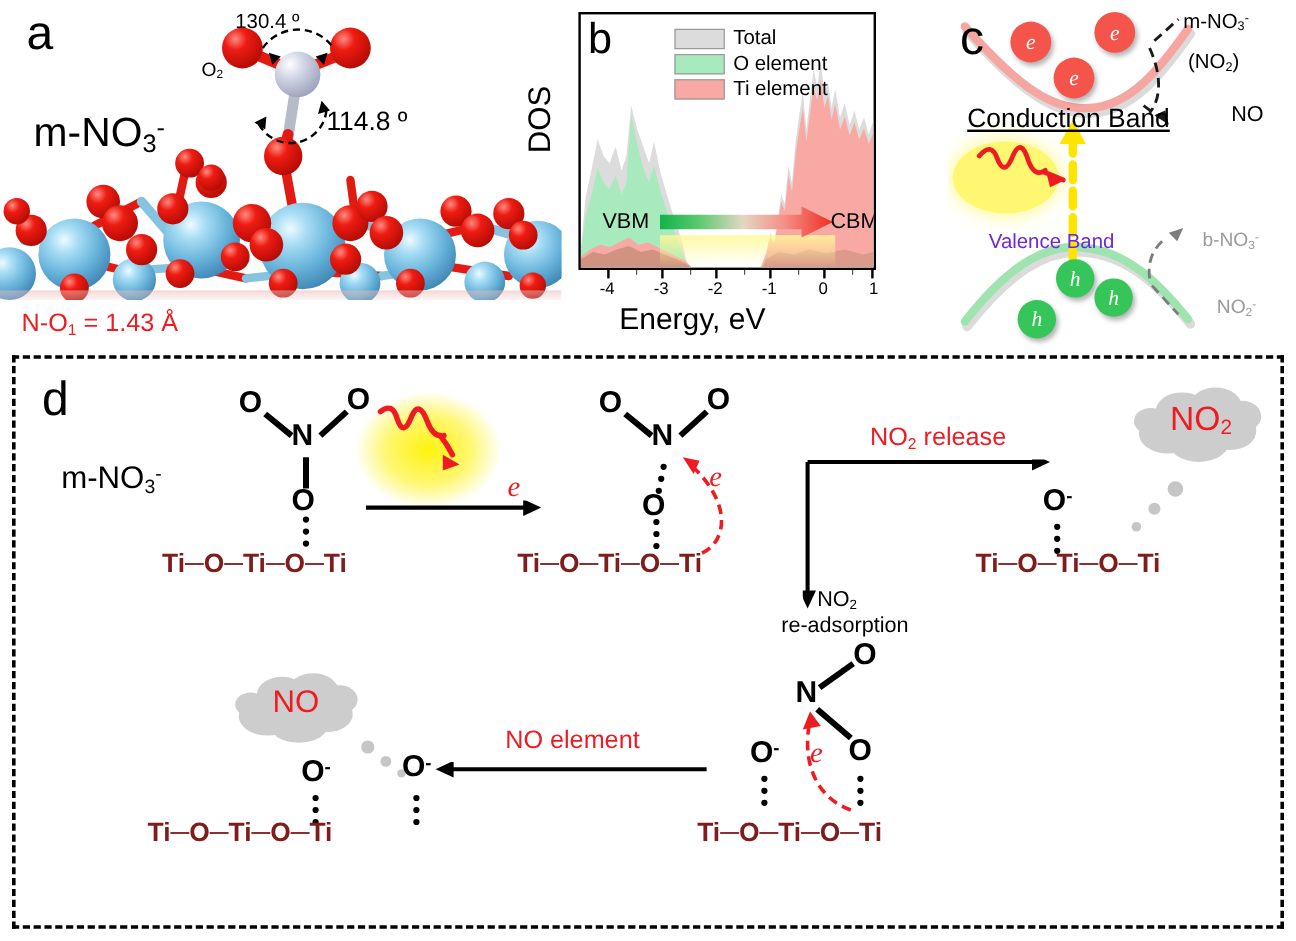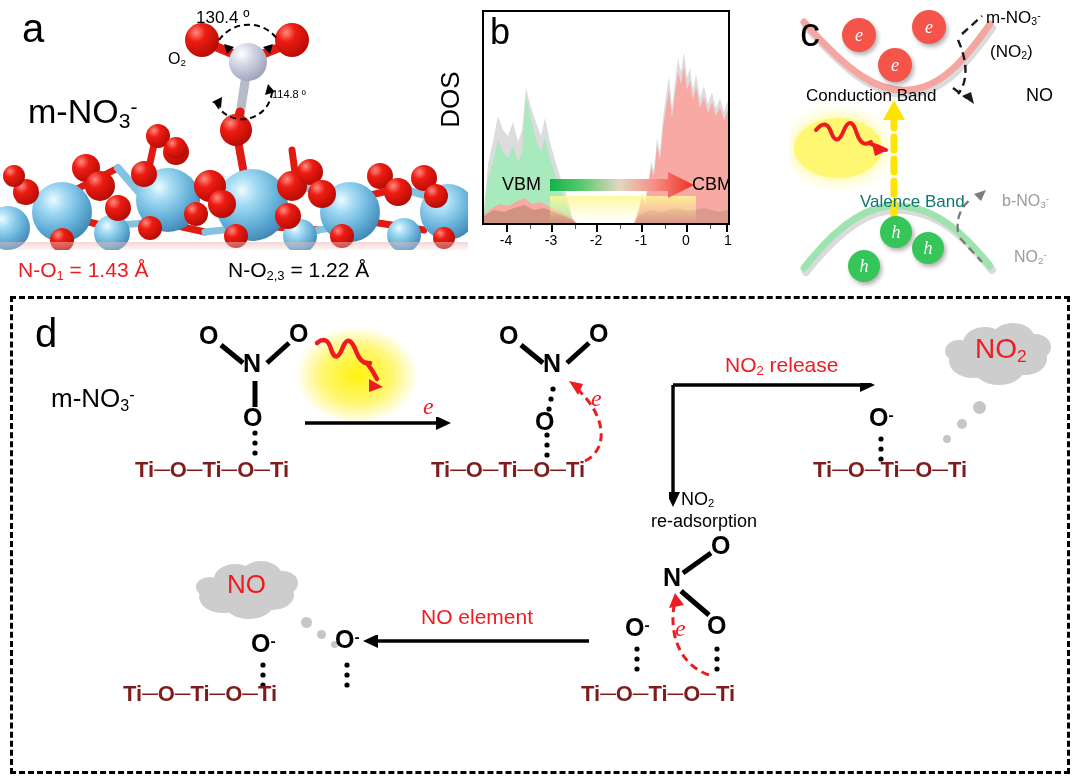--- a/index.html
+++ b/index.html
@@ -26,21 +26,21 @@
   sup { font-size: 0.62em; vertical-align: 0.42em; }
 
   
   #panel-a { left: 0; top: 0; width: 468px; height: 290px; }
   #a-letter { left: 22px; top: 8px; }
   #a-mno3 {
     left: 28px; top: 92px;
     font-size: 34px; color: #000; white-space: nowrap;
   }
   #a-angle1 { left: 196px; top: 8px; font-size: 17px; color:#000; }
-  #a-angle2 { left: 272px; top: 88px; font-size: 11px; color:#000; }
+  #a-angle2 { left: 272px; top: 88px; font-size: 22px; color:#000; }
   #a-o2 { left: 168px; top: 50px; font-size: 16px; color:#000; }
   #a-o3 { left: 282px; top: 38px; font-size: 16px; color:#000; }
   #a-o1 { left: 230px; top: 113px; font-size: 16px; color:#000; }
   #a-dist-red {
     left: 18px; top: 258px; font-size: 21px; color: #ee1c22; white-space: nowrap;
   }
   #a-dist-black {
     left: 228px; top: 258px; font-size: 21px; color: #000; white-space: nowrap;
   }
 
@@ -91,27 +91,27 @@
     position: absolute; border-radius: 50%;
     display: flex; align-items: center; justify-content: center;
     color: #fff; font-size: 18px; font-style: italic;
     font-family: "Liberation Serif", serif;
     box-shadow: 2px 3px 4px rgba(0,0,0,0.30);
     z-index: 4;
   }
   .c-e { background: #f4544a; }
   .c-h { background: #36c558; }
   #c-cb-label {
-    position: absolute; left: 16px; top: 86px; font-size: 17px; color: #000; z-index: 5;
+    position: absolute; left: 16px; top: 86px; font-size: 22px; color: #000; z-index: 5;
     white-space: nowrap;
+    text-decoration: underline;
   }
   #c-vb-label {
-    position: absolute; left: 34px; top: 192px; font-size: 17px; color: #0f766e; z-index: 5;
+    position: absolute; left: 34px; top: 192px; font-size: 17px; color: #6d28d9; z-index: 5;
     white-space: nowrap;
-    margin-left: 36px;
   }
   #c-mno3 { position: absolute; left: 196px; top: 8px; font-size: 17px; color: #000; z-index:5;}
   #c-no2p { position: absolute; left: 200px; top: 42px; font-size: 17px; color: #000; z-index:5;}
   #c-no   { position: absolute; left: 236px; top: 85px; font-size: 18px; color: #000; z-index:5;}
   #c-bno3 { position: absolute; left: 212px; top: 192px; font-size: 16px; color: #9b9b9b; z-index:5;}
   #c-no2m { position: absolute; left: 224px; top: 248px; font-size: 16px; color: #9b9b9b; z-index:5;}
 
   
   #panel-d {
     left: 10px; top: 296px; width: 1060px; height: 478px;
@@ -277,23 +277,20 @@
       <path d="M 224 44 l 3 10 l 7 -7 z" fill="#000"></path>
       <path d="M 273 44 l -3 10 l -7 -7 z" fill="#000"></path>
       <path d="M 272 92 A 30 30 0 0 1 215 102" fill="none" stroke="#000" stroke-width="2" stroke-dasharray="6 4"></path>
       <path d="M 268 84 l 7 8 l -10 3 z" fill="#000"></path>
       <path d="M 222 97 l -10 5 l 9 6 z" fill="#000"></path>
     </svg>
 
     <div class="abs" id="a-dist-red">
       <span>N-O</span><sub>1</sub><span> = 1.43 Å</span>
     </div>
-    <div class="abs" id="a-dist-black">
-      <span>N-O</span><sub>2,3</sub><span> = 1.22 Å</span>
-    </div>
   </div>
 
   <div class="abs" id="panel-b">
 
     <div id="b-dos-label">DOS</div>
 
     <div id="b-plotbox">
 
       <div class="abs panel-letter" id="b-letter" style="left:6px;top:2px;font-size:36px;">b</div>
 
@@ -321,20 +318,34 @@
         </defs>
         <path d="M0,7 L118,7 L118,0 L144,13 L118,26 L118,19 L0,19 Z" fill="url(#gapgrad)"></path>
       </svg>
 
       <div class="abs" style="left:66px;top:184px;width:146px;height:26px;
                   background:linear-gradient(180deg,rgba(255,248,150,0.85),rgba(255,255,255,0));"></div>
 
       <div id="b-vbm">VBM</div>
       <div id="b-cbm">CBM</div>
 
+      <div class="b-legend">
+        <div class="b-legend-row">
+          <span class="b-legend-swatch" style="background:#dcdcdc;"></span>
+          <span class="b-legend-text">Total</span>
+        </div>
+        <div class="b-legend-row">
+          <span class="b-legend-swatch" style="background:#a8e9bd;"></span>
+          <span class="b-legend-text">O element</span>
+        </div>
+        <div class="b-legend-row">
+          <span class="b-legend-swatch" style="background:#f8a9a4;"></span>
+          <span class="b-legend-text">Ti element</span>
+        </div>
+      </div>
     </div>
 
     <div id="b-axis">
       <span class="b-tick" style="left:24px;"></span>
       <span class="b-tick minor" style="left:48px;"></span>
       <span class="b-tick" style="left:69px;"></span>
       <span class="b-tick minor" style="left:93px;"></span>
       <span class="b-tick" style="left:114px;"></span>
       <span class="b-tick minor" style="left:138px;"></span>
       <span class="b-tick" style="left:159px;"></span>
@@ -344,20 +355,21 @@
       <span class="b-tick" style="left:244px;"></span>
 
       <span class="b-ticklabel" style="left:24px;">-4</span>
       <span class="b-ticklabel" style="left:69px;">-3</span>
       <span class="b-ticklabel" style="left:114px;">-2</span>
       <span class="b-ticklabel" style="left:159px;">-1</span>
       <span class="b-ticklabel" style="left:204px;">0</span>
       <span class="b-ticklabel" style="left:246px;">1</span>
     </div>
 
+    <div id="b-xlabel">Energy, eV</div>
   </div>
 
   <div class="abs" id="panel-c">
 
     <div class="abs panel-letter" id="c-letter">c</div>
 
     <svg class="abs" style="left:0;top:0;" width="290" height="290">
       <defs>
         <filter id="softglow" x="-60%" y="-60%" width="220%" height="220%">
           <feGaussianBlur stdDeviation="9" result="b"></feGaussianBlur>

